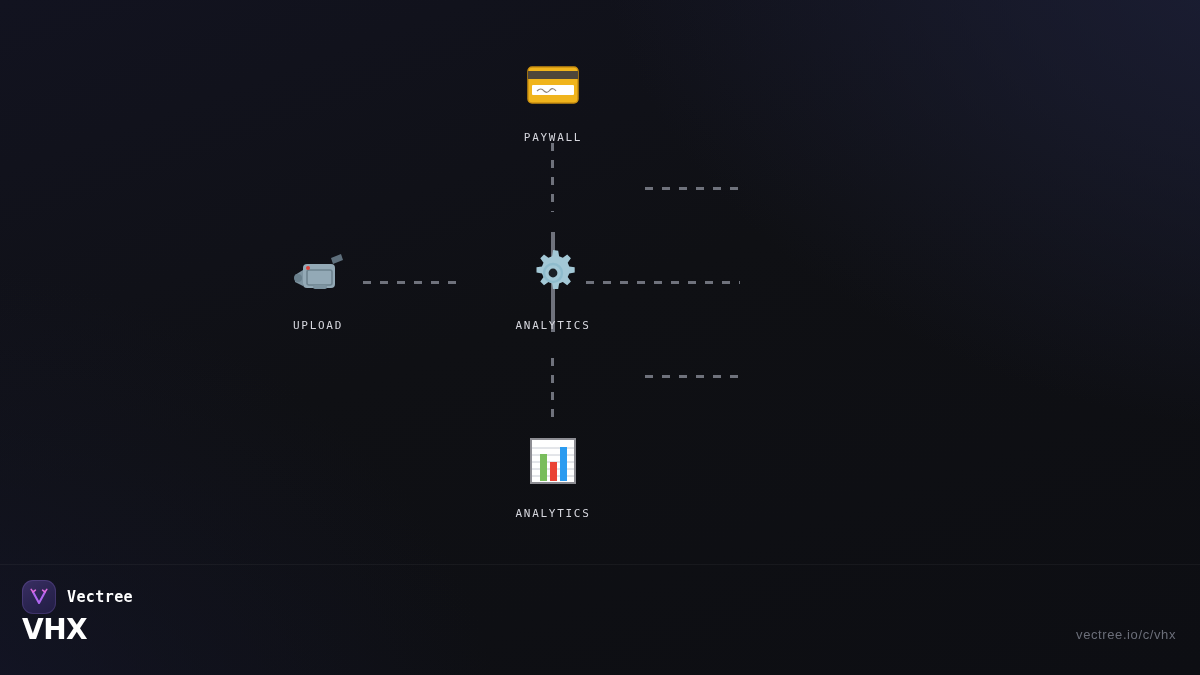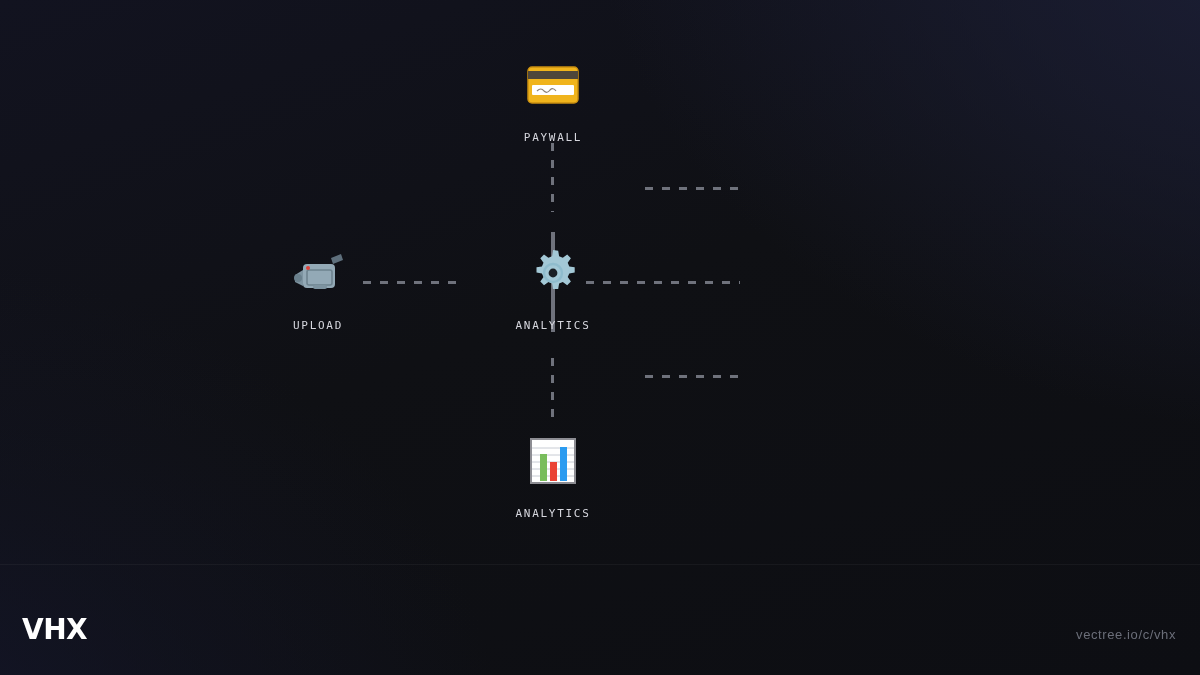--- a/index.html
+++ b/index.html
@@ -208,20 +208,30 @@
           <rect x="31" y="10" width="7" height="34" fill="#2b9bf0"></rect>
         </svg>
       </div>
       <div class="node-label">ANALYTICS</div>
     </div>
 
   </div>
 
   <div id="footer">
 
+    <div id="brand-row">
+      <div id="brand-mark">
+        <svg width="22" height="22" viewBox="0 0 22 22" aria-hidden="true">
+          <path d="M5 6 L11 17 L17 6" fill="none" stroke="#b066f0" stroke-width="2.1" stroke-linecap="round" stroke-linejoin="round"></path>
+          <path d="M5 6 L3.2 3.4 M5 6 L7.4 4.2" fill="none" stroke="#e06ae0" stroke-width="1.6" stroke-linecap="round"></path>
+          <path d="M17 6 L18.8 3.4 M17 6 L14.6 4.2" fill="none" stroke="#e06ae0" stroke-width="1.6" stroke-linecap="round"></path>
+        </svg>
+      </div>
+      <div id="brand-name">Vectree</div>
+    </div>
 
     <div id="project-title">VHX</div>
 
     <div id="footer-url">vectree.io/c/vhx</div>
 
   </div>
 
 </div>
 
 </body></html>

